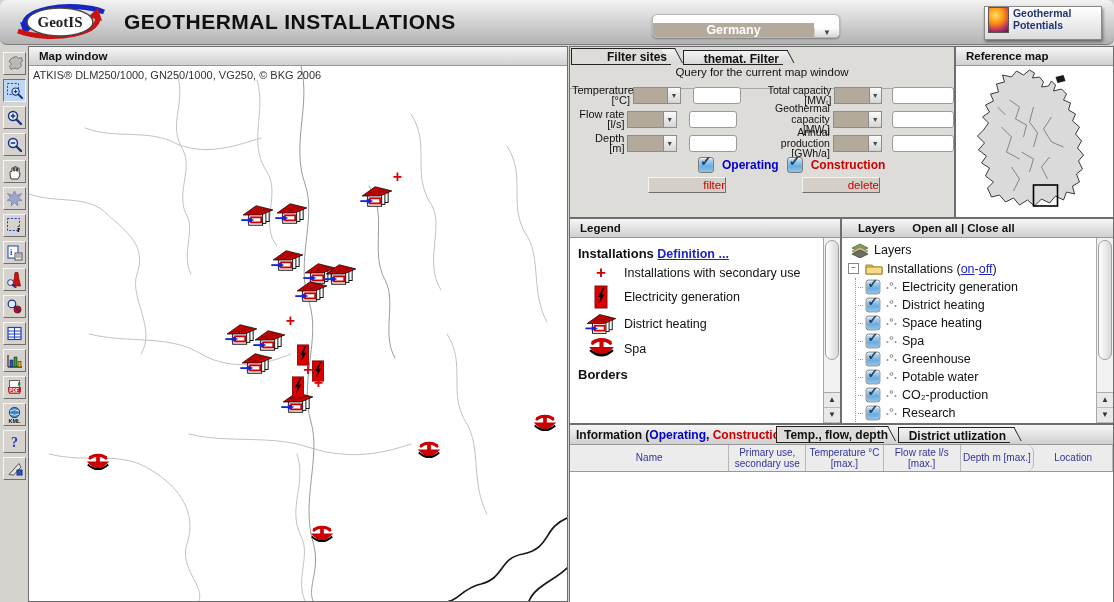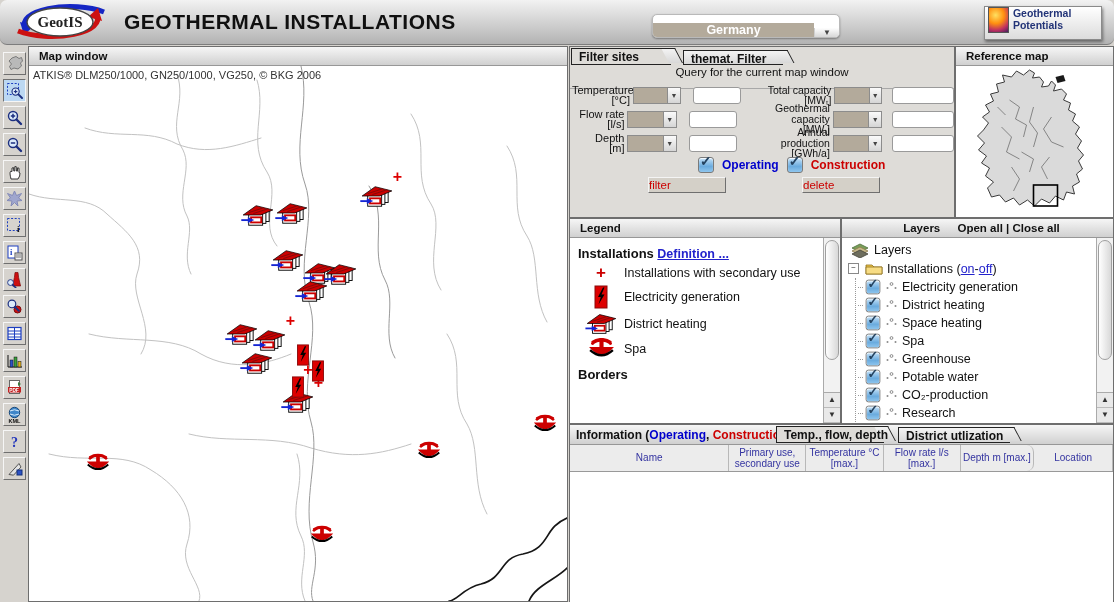--- a/index.html
+++ b/index.html
@@ -36,21 +36,21 @@
   #map-attr{position:absolute;left:4px;top:3px;font-size:11px;color:#333;z-index:3;}
   #map-borders{position:absolute;left:0;top:0;z-index:1;}
   .b-district{stroke:#c2c2c2;fill:none;stroke-width:1;}
   .b-state{stroke:#9a9a9a;fill:none;stroke-width:1;}
   .b-nat{stroke:#161616;fill:none;stroke-width:1.7;}
   .marker{position:absolute;transform:translate(-50%,-50%);z-index:4;}
   .marker .xcross{position:absolute;top:-12px;right:-8px;color:#dd0000;font-weight:bold;font-size:16px;line-height:12px;}
   
   #filter-panel{left:569px;top:46px;width:386px;height:172px;background:#dedcd8;}
   .tab{position:absolute;height:17px;background:linear-gradient(#f3f3f3,#d8d8d8);
-       border:1px solid #222;border-right:none;box-sizing:border-box;cursor:pointer;}
+       border:1px solid #222;border-right:none;box-sizing:border-box;cursor:pointer;text-align:right;}
   .tab::after{content:"";position:absolute;top:-1px;right:-8px;width:14px;height:100%;box-sizing:border-box;
        background:linear-gradient(#f3f3f3,#d8d8d8);border-top:1px solid #222;border-right:1px solid #222;transform:skewX(28deg);}
   .tab .tlabel{position:relative;z-index:2;display:block;font-weight:bold;font-size:12px;padding:1px 4px 0 7px;white-space:nowrap;}
   .tab.active{background:#dedcd8;}
   #filter-sub{position:absolute;left:0;top:19px;width:100%;text-align:center;font-size:11.5px;
        border-bottom:1px solid #a8a8a8;padding-bottom:10px;}
   #filter-rows{position:absolute;left:2px;top:36px;width:382px;}
   .frow{display:flex;align-items:center;height:24px;}
   .flab{width:58px;text-align:right;font-size:11px;line-height:10.5px;}
   .flab2{width:92px;text-align:right;font-size:10.5px;line-height:10.5px;margin-left:10px;}
@@ -59,36 +59,36 @@
         display:flex;align-items:center;justify-content:center;font-size:7px;color:#444;box-sizing:border-box;}
   .finp{height:15px;border:1px solid #9a9a9a;border-radius:3px;background:#fff;margin-left:12px;font-size:11px;padding:0 2px;}
   .finp.l{width:42px;} .finp.r{width:56px;margin-left:10px;}
   #filter-checks{position:absolute;left:128px;top:110px;display:flex;align-items:center;gap:8px;}
   .aqua-cb{width:14px;height:14px;border:1px solid #7a7a7a;border-radius:3px;position:relative;cursor:pointer;
        background:linear-gradient(#c3e1f8,#6aabde 60%,#8fc6ee);box-shadow:inset 0 1px 1px rgba(255,255,255,.9);}
   .aqua-cb .chk{position:absolute;left:1px;top:-5px;font-size:14px;font-weight:bold;color:#24425f;}
   .cklab{font-weight:bold;font-size:12px;}
   #filter-buttons{position:absolute;left:0;top:130px;width:100%;}
   .gbtn{position:absolute;width:78px;height:16px;background:#d4d0c8;border:1px solid;font-weight:normal;
-       border-color:#f4f4f4 #6f6f6f #6f6f6f #f4f4f4;color:#cc0000;font-size:11.5px;text-align:left;cursor:pointer;
+       border-color:#f4f4f4 #6f6f6f #6f6f6f #f4f4f4;color:#cc0000;font-size:11.5px;text-align:right;cursor:pointer;
        font-family:"Liberation Sans",sans-serif;padding:0;}
   
   #reference-panel{left:955px;top:46px;width:159px;height:172px;}
   
   #legend-panel{left:569px;top:218px;width:272px;height:206px;}
   #legend-body{position:absolute;left:0;top:19px;right:17px;bottom:0;overflow:hidden;padding:4px 0 0 8px;font-size:12.5px;}
   .lg-head{font-weight:bold;font-size:13px;}
   .lg-link{color:#2222cc;text-decoration:underline;font-weight:bold;cursor:pointer;}
   .lg-row{display:flex;align-items:center;margin-top:2px;}
   .lg-ic{width:46px;display:flex;justify-content:center;flex:none;}
   .lg-bline{width:26px;margin:0 12px 0 8px;flex:none;}
   
   #layers-panel{left:841px;top:218px;width:273px;height:206px;}
   #layers-head{height:19px;background:linear-gradient(#f6f6f6,#d0d0d0);border-bottom:1px solid #979797;
-       font-size:11.5px;padding:3px 0 0 8px;box-sizing:border-box;text-align:center;}
+       font-size:11.5px;padding:3px 0 0 16px;box-sizing:border-box;}
   #layers-body{position:absolute;left:0;top:19px;right:17px;bottom:0;overflow:hidden;padding:2px 0 0 4px;font-size:12.5px;}
   .tree-row{display:flex;align-items:center;height:19px;white-space:nowrap;}
   .tree-kids{margin-left:9px;border-left:1px dotted #999;}
   .titem{display:flex;align-items:center;height:18px;padding-left:2px;}
   .titem::before{content:"";width:5px;border-top:1px dotted #999;margin-right:2px;}
   .tlink{color:#2222cc;text-decoration:underline;cursor:pointer;}
   .expander{width:9px;height:9px;border:1px solid #888;background:#fff;font-size:8px;line-height:7px;text-align:center;color:#333;margin:0 2px;}
   .dotsic{margin:0 4px;}
   
   .vscroll{position:absolute;top:19px;right:0;bottom:0;width:17px;background:#f2f2f2;border-left:1px solid #aaa;box-sizing:border-box;}

